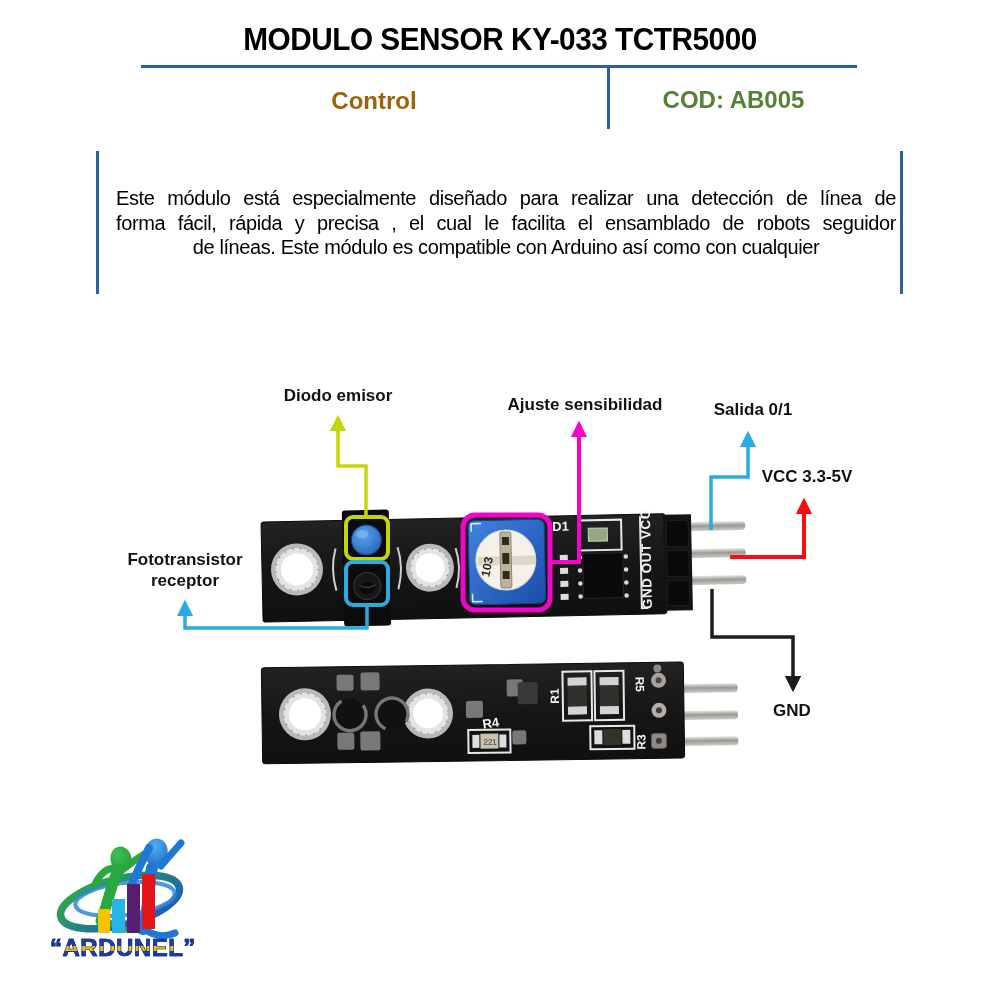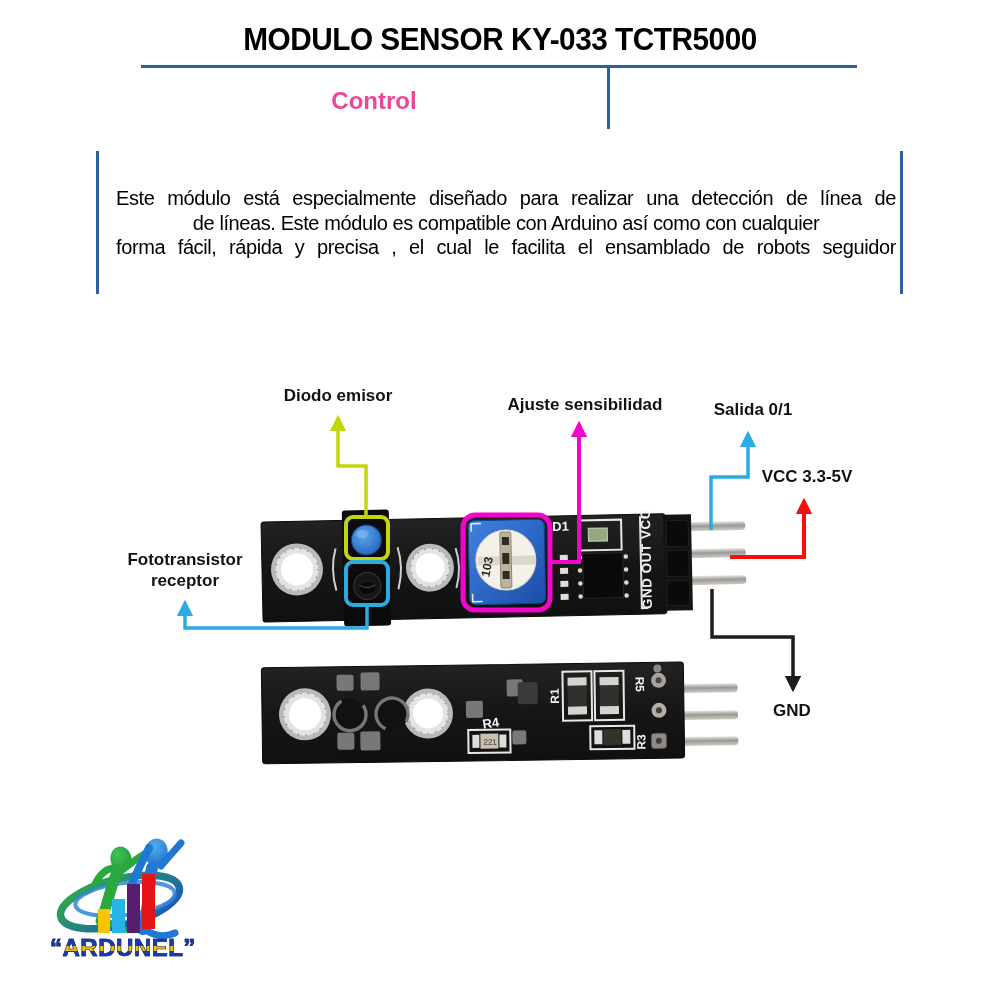--- a/index.html
+++ b/index.html
@@ -4,21 +4,21 @@
 <style>
   html,body{margin:0;padding:0;background:#fff;}
   .page{position:relative;width:1000px;height:1000px;background:#fff;overflow:hidden;
         font-family:"Liberation Sans",sans-serif;color:#000;padding-left:16px;}
   
   .title{position:absolute;top:22px;left:0;width:1000px;text-align:center;
          font-size:31px;font-weight:bold;letter-spacing:-0.5px;transform:scaleX(0.96);}
   .hline{position:absolute;left:141px;top:65px;width:716px;height:3px;background:#2e5f9e;}
   .vdiv{position:absolute;left:607px;top:65px;width:3px;height:64px;background:#2e5f9e;}
   .control{position:absolute;left:140px;top:87px;width:468px;text-align:center;
-           font-size:24px;font-weight:bold;color:#ec4899;}
+           font-size:24px;font-weight:bold;color:#a16207;}
   .code{position:absolute;left:610px;top:86px;width:247px;text-align:center;
         font-size:24px;font-weight:bold;color:#538135;}
   
   .rule{position:absolute;top:151px;width:3px;height:143px;background:#2e5f9e;}
   .rule-l{left:96px;} .rule-r{left:900px;}
   .desc{position:absolute;left:110px;top:186px;width:780px;font-size:20px;
         letter-spacing:-0.4px;line-height:24.6px;}
   .dl{width:100%;margin-left:6px;}
   .dl.stretch{text-align:justify;text-align-last:justify;}
   .dl.center{text-align:center;}
@@ -45,27 +45,28 @@
 </style>
 </head>
 <body>
 
 <div class="page">
 
   <div class="title">MODULO SENSOR KY-033 TCTR5000</div>
   <div class="hline"></div>
   <div class="vdiv"></div>
   <div class="control">Control</div>
+  <div class="code">COD: AB005</div>
 
   <div class="rule rule-l"></div>
   <div class="rule rule-r"></div>
   <div class="desc">
     <div class="dl stretch">Este módulo está especialmente diseñado para realizar una detección de línea de</div>
+    <div class="dl stretch">forma fácil, rápida y precisa , el cual le facilita el ensamblado de robots seguidor</div>
     <div class="dl center">de líneas. Este módulo es compatible con Arduino así como con cualquier</div>
-    <div class="dl stretch">forma fácil, rápida y precisa , el cual le facilita el ensamblado de robots seguidor</div>
   </div>
 
   <svg class="diagram" viewBox="0 0 1000 1000">
     <defs>
       <linearGradient id="boardGrad" x1="0" y1="0" x2="0" y2="1">
         <stop offset="0" stop-color="#222222"></stop>
           <stop offset="0.5" stop-color="#161616"></stop>
           <stop offset="1" stop-color="#101010"></stop>
       </linearGradient>
       <linearGradient id="pinGrad" x1="0" y1="0" x2="0" y2="1">

